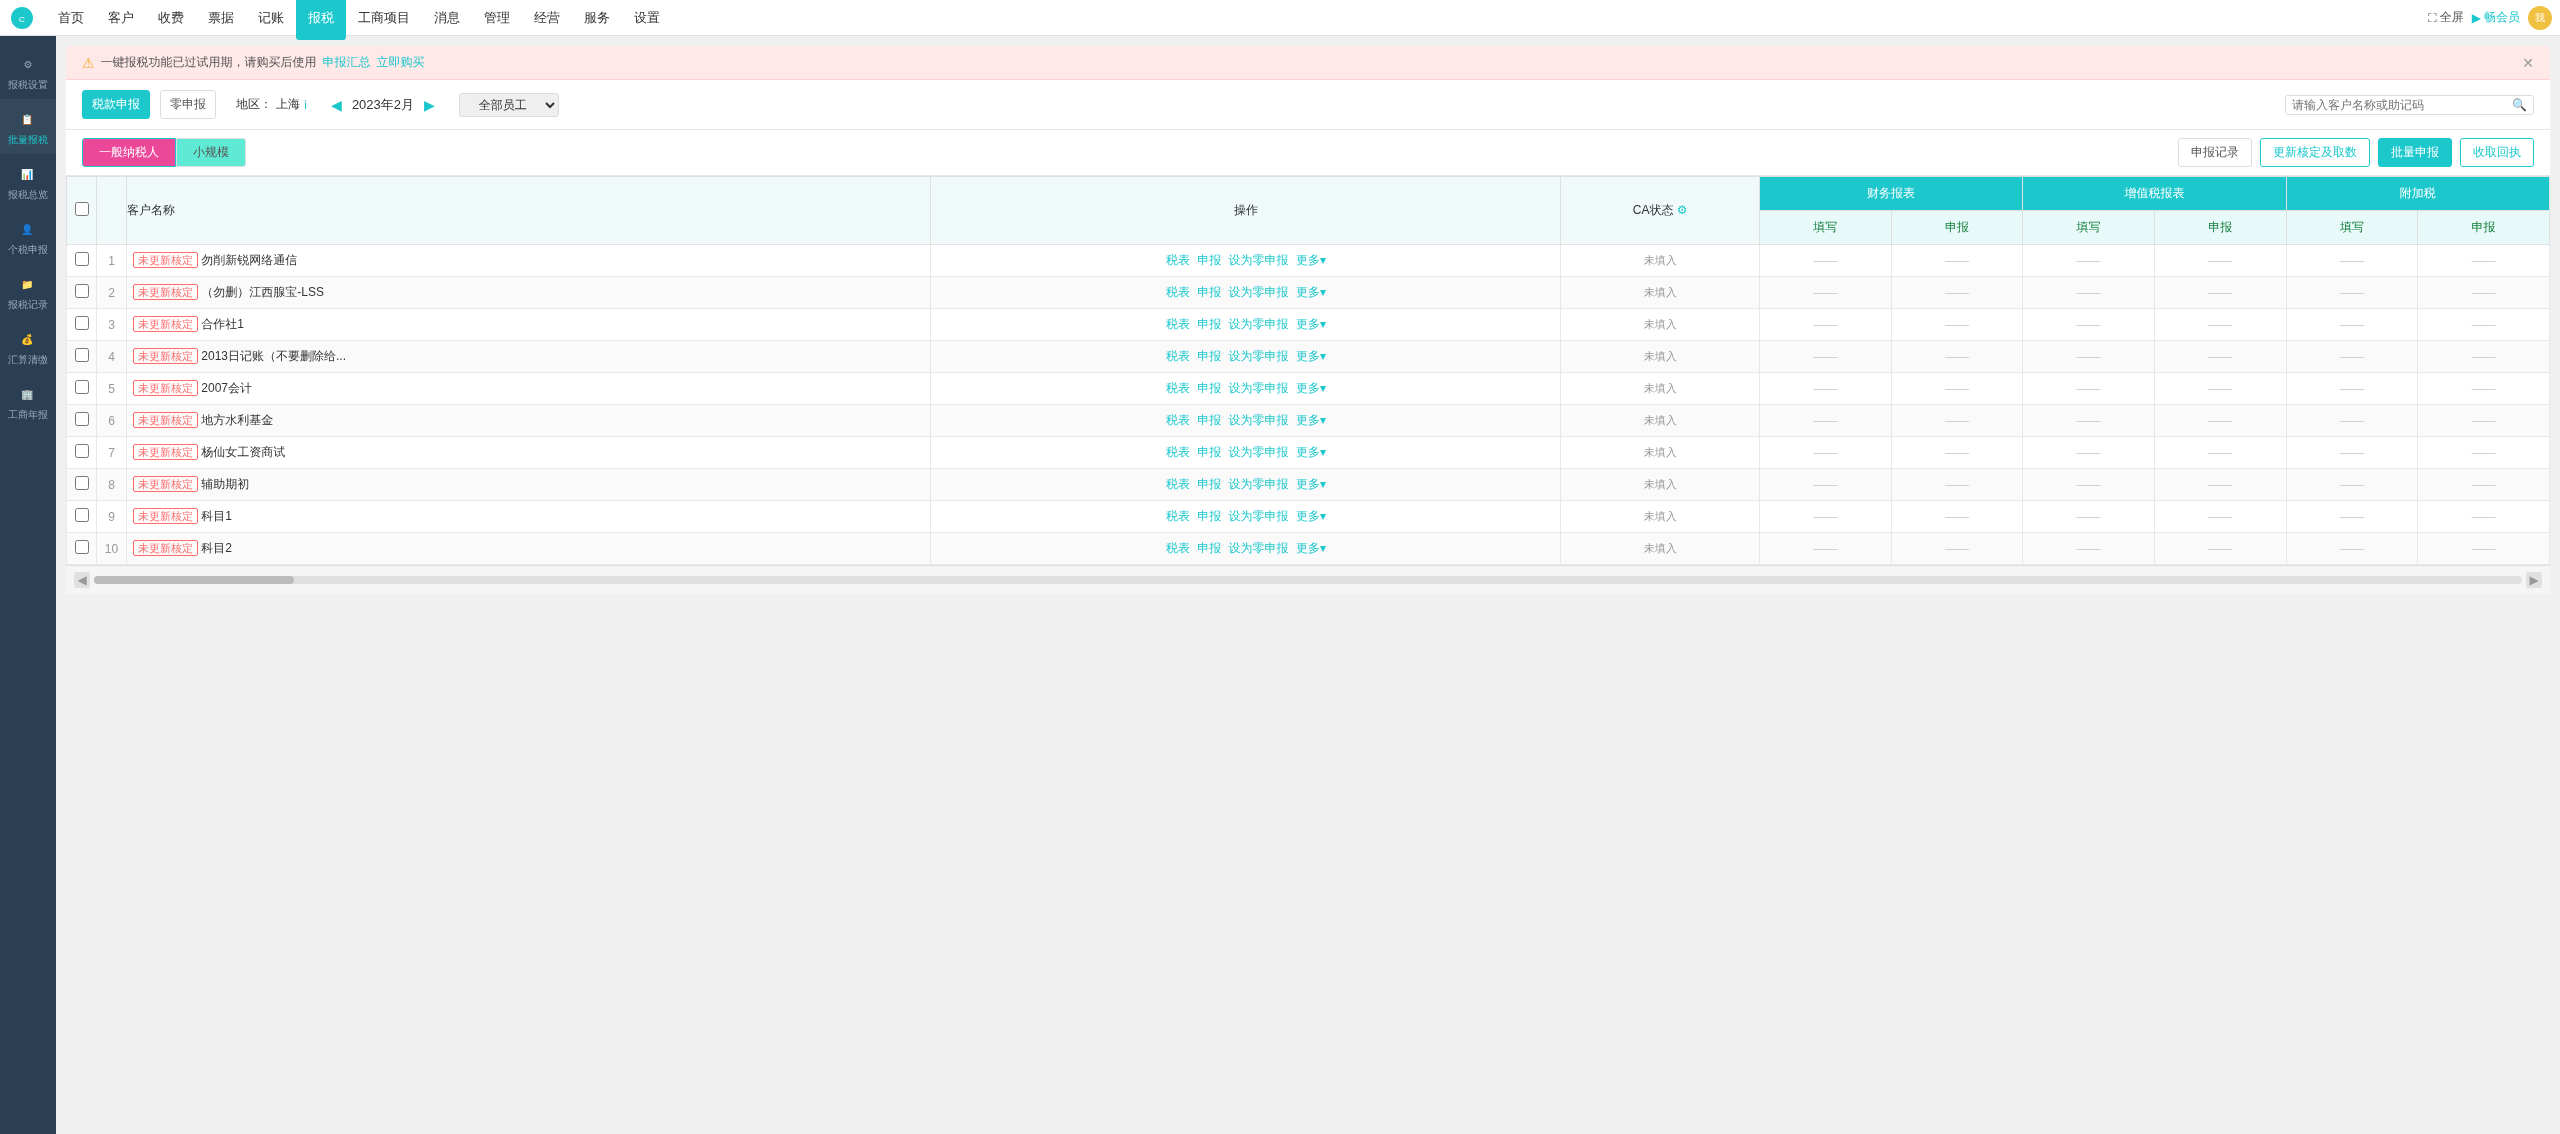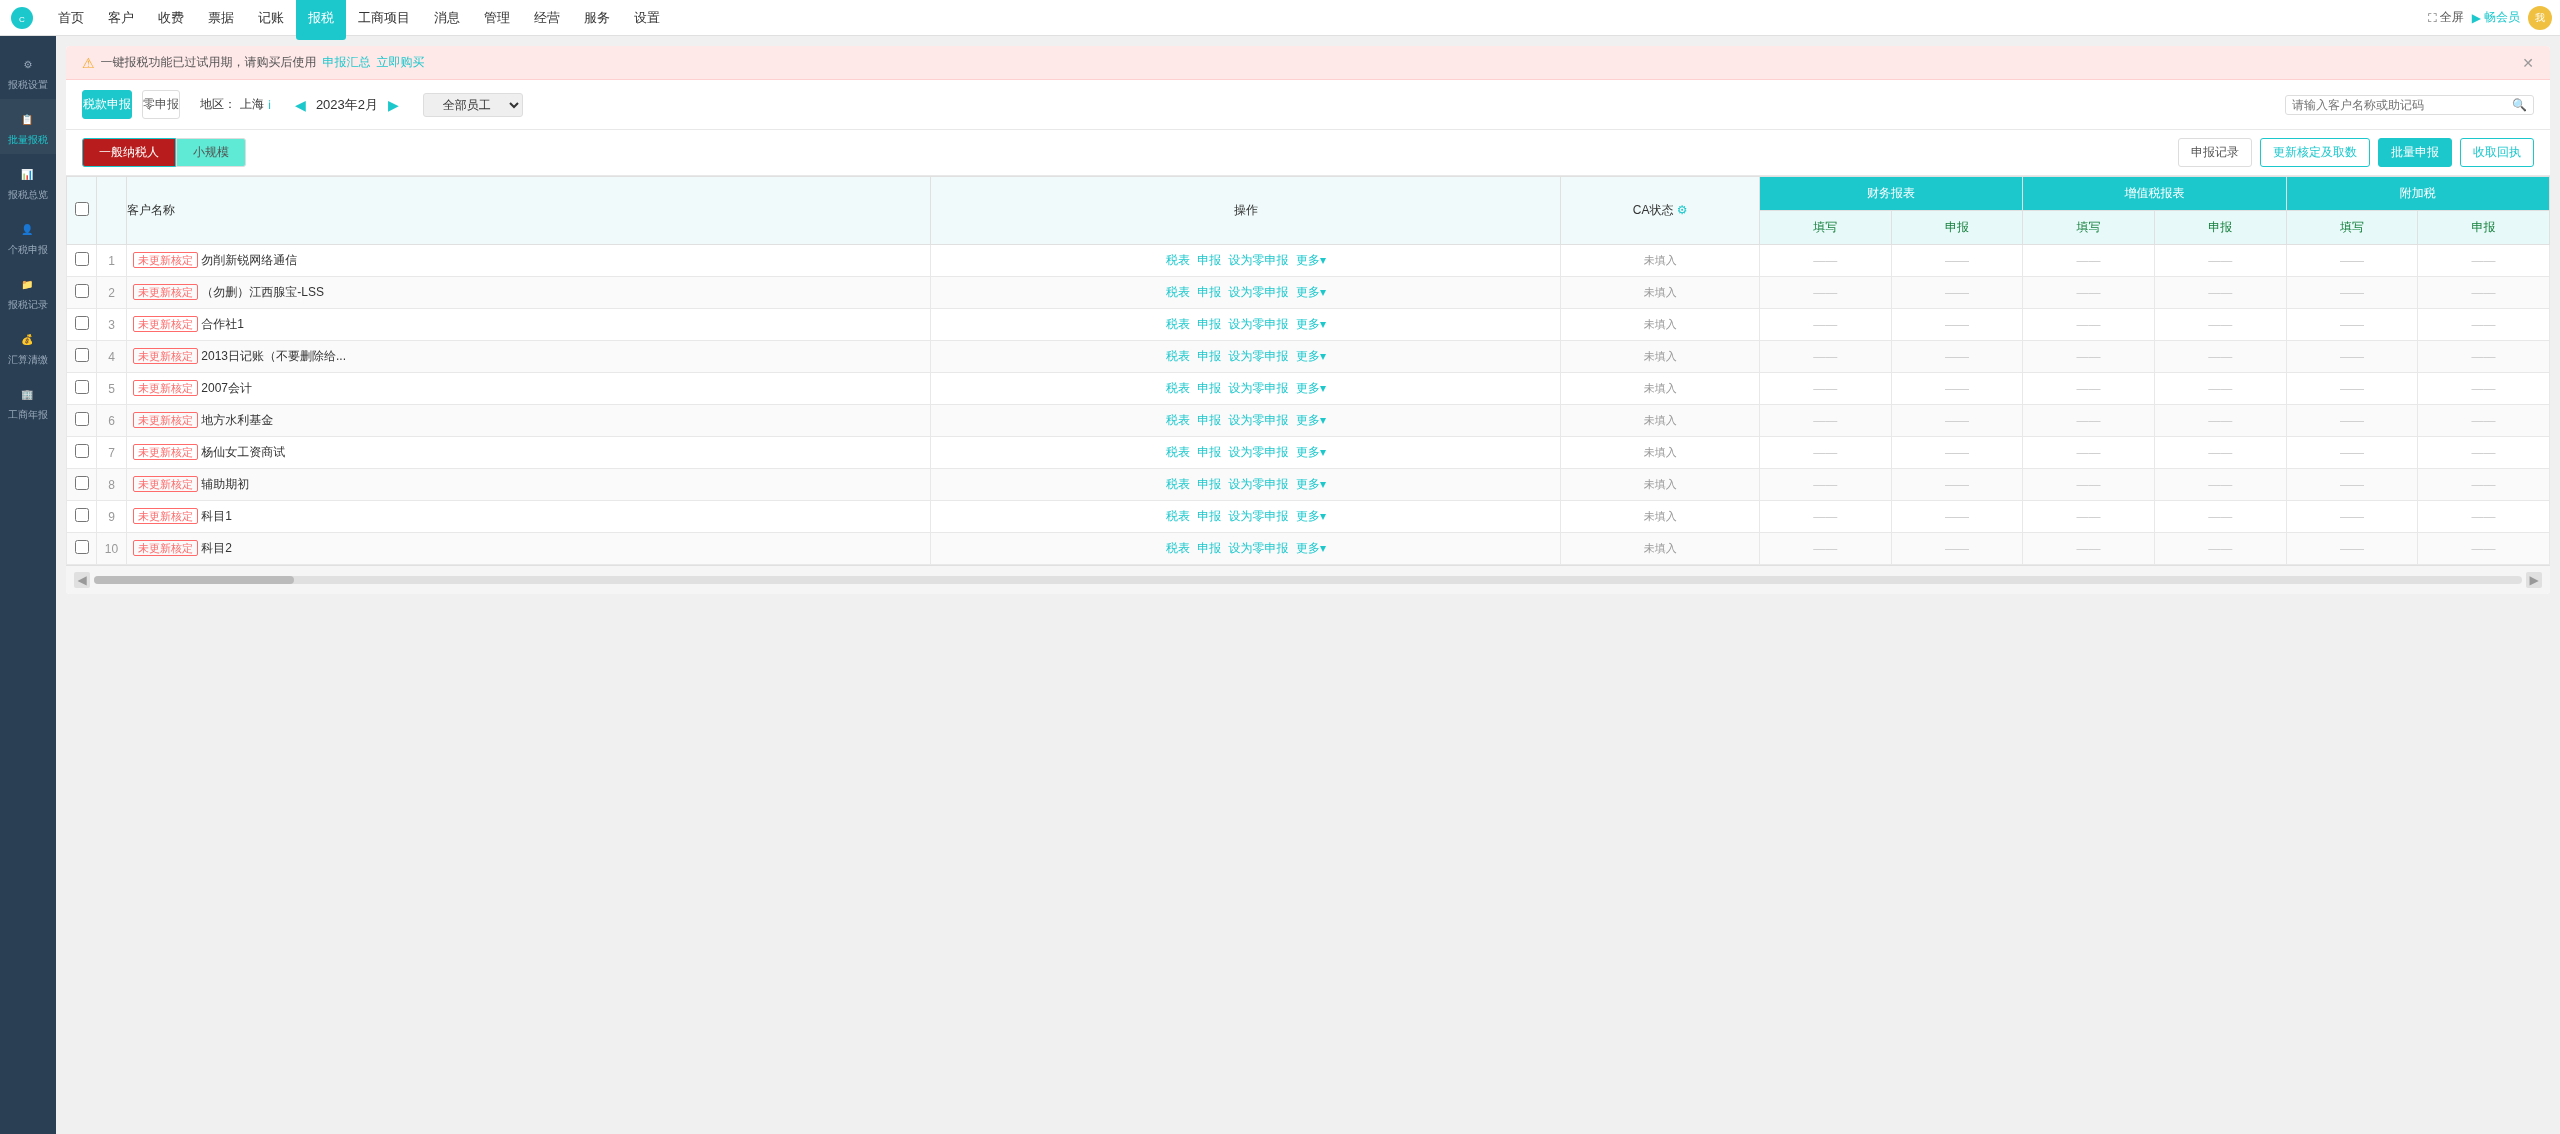--- a/index.html
+++ b/index.html
@@ -34,39 +34,39 @@
 
     
     .trial-banner { background: #ffe8e8; padding: 8px 16px; display: flex; align-items: center; justify-content: space-between; font-size: 12px; color: #555; border-bottom: 1px solid #ffd0d0; }
     .trial-banner .left { display: flex; align-items: center; gap: 6px; }
     .trial-banner .warn-icon { color: #f5a623; font-size: 14px; }
     .trial-banner a { color: #1dc8cd; text-decoration: none; }
     .trial-banner .close-btn { cursor: pointer; color: #999; font-size: 14px; }
 
     
     .sub-nav { padding: 10px 16px; display: flex; align-items: center; gap: 10px; border-bottom: 1px solid #e8e8e8; }
-    .tab-btn { padding: 5px 0; border: 1px solid #ddd; border-radius: 3px; background: #fff; cursor: pointer; font-size: 12px; color: #555; }
+    .tab-btn { padding: 5px 9px; border: 1px solid #ddd; border-radius: 3px; background: #fff; cursor: pointer; font-size: 12px; color: #555; }
     .tab-btn.active { background: #1dc8cd; color: #fff; border-color: #1dc8cd; }
     .region-select { display: flex; align-items: center; gap: 4px; margin-left: 10px; font-size: 12px; color: #333; }
     .month-nav { display: flex; align-items: center; gap: 6px; margin-left: 10px; }
     .month-nav .arrow { cursor: pointer; color: #1dc8cd; font-size: 14px; background: none; border: none; padding: 0 4px; }
     .month-nav .month-label { font-size: 13px; color: #333; font-weight: 500; }
     .staff-select { margin-left: 10px; display: flex; align-items: center; gap: 4px; }
     .staff-select select { border: 1px solid #ddd; padding: 3px 15px; border-radius: 3px; font-size: 12px; color: #333; }
     .search-box { margin-left: auto; display: flex; align-items: center; border: 1px solid #ddd; border-radius: 3px; padding: 2px 6px; gap: 40px; }
     .search-box input { border: none; outline: none; font-size: 12px; width: 180px; color: #999; }
     .search-box .search-icon-btn { cursor: pointer; color: #999; }
     .action-btn { padding: 5px 12px; border: 1px solid #ddd; border-radius: 3px; background: #fff; cursor: pointer; font-size: 12px; color: #555; }
     .action-btn.primary { background: #1dc8cd; color: #fff; border-color: #1dc8cd; }
     .action-btn.secondary { border-color: #1dc8cd; color: #1dc8cd; }
     .taxpayer-tabs { display: flex; gap: 0; }
     .taxpayer-tab { padding: 5px 16px; border: 1px solid #ddd; cursor: pointer; font-size: 12px; color: #555; background: #5eead4; }
     .taxpayer-tab:first-child { border-radius: 3px 0 0 3px; }
     .taxpayer-tab:last-child { border-radius: 0 3px 3px 0; }
-    .taxpayer-tab.active { background: #b91c1c; color: #fff; border-color: #1dc8cd; }
+    .taxpayer-tab.active { background: #ec4899; color: #fff; border-color: #1dc8cd; }
 
     
     .table-container { overflow-x: auto; }
     table { width: 100%; border-collapse: collapse; font-size: 12px; }
     thead th { background: #f0fafa; color: #333; padding: 8px 0; text-align: center; border: 1px solid #e0e0e0; font-weight: normal; }
     thead th.teal-header { background: #1dc8cd; color: #fff; }
     thead th.light-teal { background: #e8f9f9; color: #15803d; }
     tbody td { padding: 7px 6px; border: 1px solid #e8e8e8; text-align: center; color: #333; }
     tbody tr:nth-child(even) { background: #fafafa; }
     .client-name { text-align: left; color: #333; }

